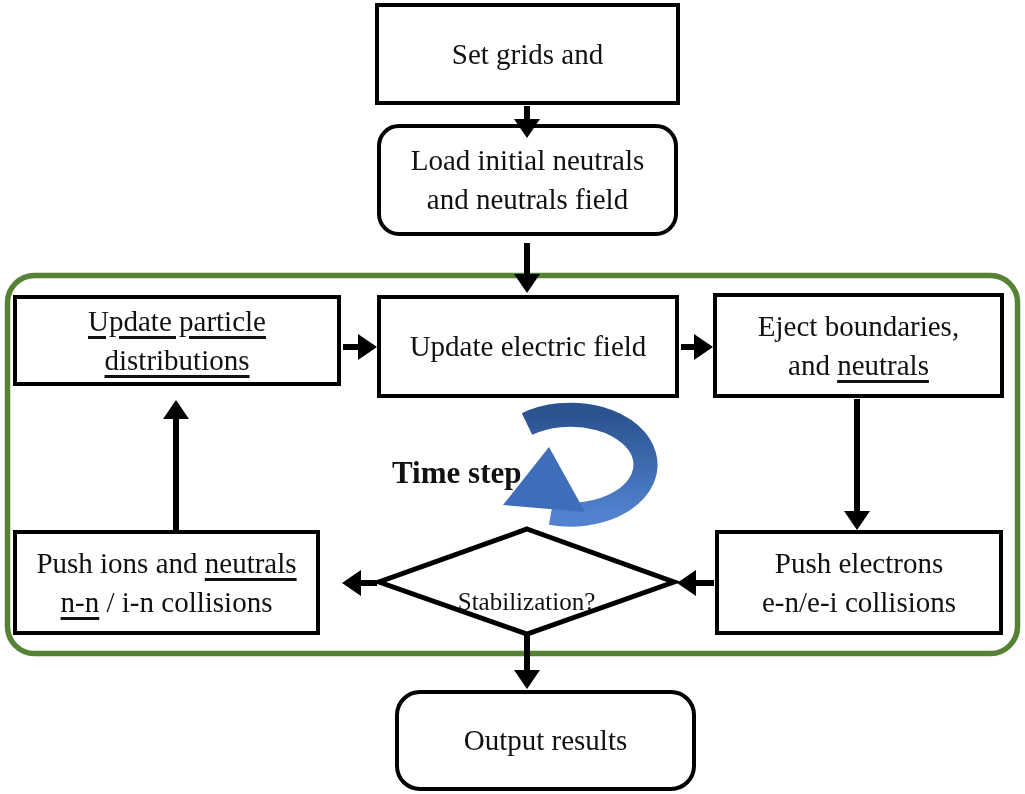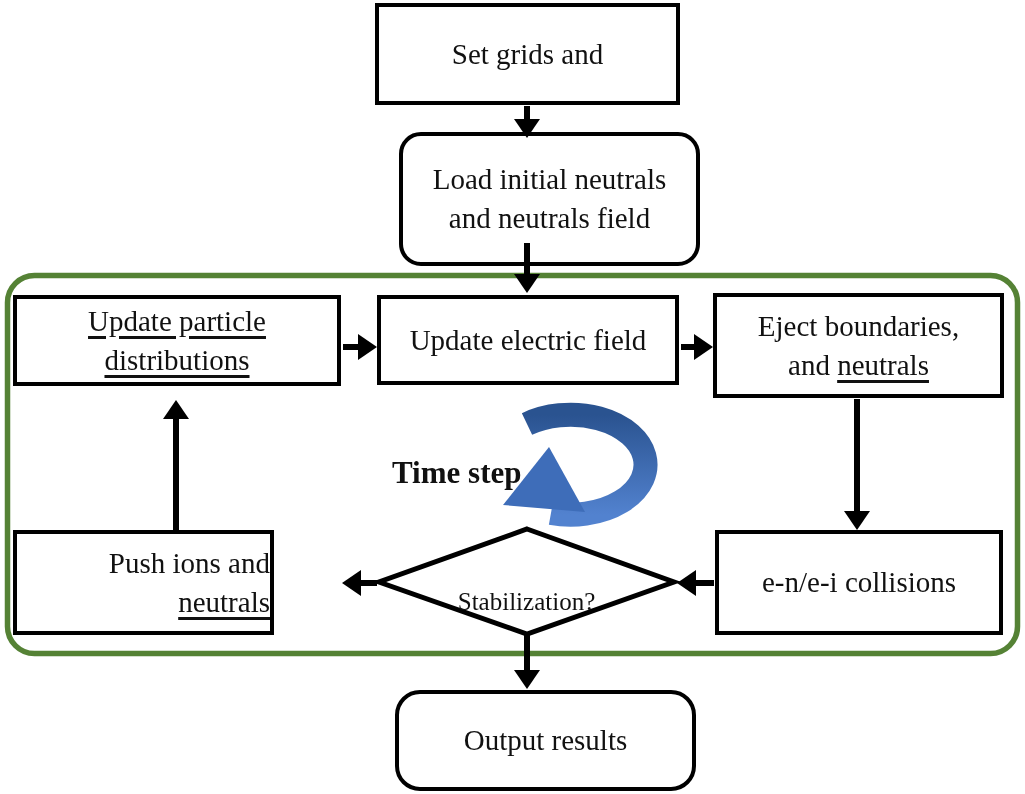--- a/index.html
+++ b/index.html
@@ -63,44 +63,46 @@
 </style>
 </head>
 <body>
 
 <div class="canvas">
 
   <div class="box" style="left:375px; top:3px; width:305px; height:102px;">
     <div>Set grids and</div>
   </div>
 
-  <div class="box rounded-sm" style="left:377px; top:132px; width:301px; height:134px;margin-left:22px;">
+  <div class="box rounded-sm" style="left:377px; top:124px; width:301px; height:112px;">
     <div>Load initial neutrals</div>
     <div>and neutrals field</div>
   </div>
 
   <div class="box" style="left:13px; top:295px; width:328px; height:91px;">
     <div class="u">Update particle</div>
     <div class="u">distributions</div>
   </div>
 
-  <div class="box" style="left:377px; top:295px; width:302px; height:90px;">
+  <div class="box" style="left:377px; top:295px; width:302px; height:103px;">
     <div>Update electric field</div>
   </div>
 
   <div class="box" style="left:713px; top:293px; width:291px; height:105px;">
     <div>Eject boundaries,</div>
     <div><span>and </span><span class="u">neutrals</span></div>
   </div>
 
-  <div class="box" style="left:13px; top:530px; width:261px; height:105px;text-align:right;">
+  <div class="box" style="left:13px; top:530px; width:307px; height:105px;">
     <div><span>Push ions and </span><span class="u">neutrals</span></div>
+    <div><span class="u">n-n</span><span> / i-n collisions</span></div>
   </div>
 
   <div class="box" style="left:715px; top:530px; width:288px; height:105px;">
+    <div>Push electrons</div>
     <div>e-n/e-i collisions</div>
   </div>
 
   <div class="box rounded-lg" style="left:395px; top:690px; width:301px; height:101px;">
     <div>Output results</div>
   </div>
 
   <svg class="overlay" viewBox="0 0 1025 794">
     <defs>
       <linearGradient id="blueGrad" x1="0" y1="0" x2="0" y2="1">

